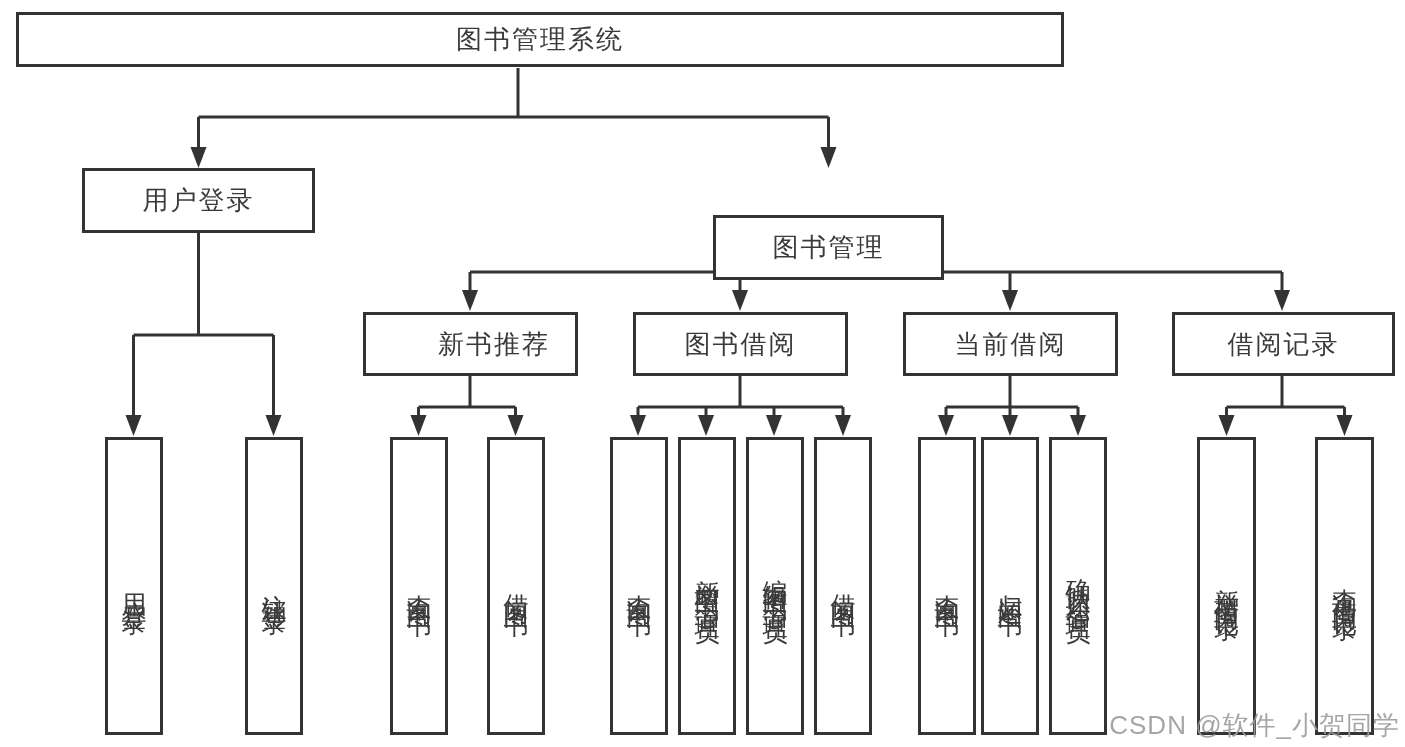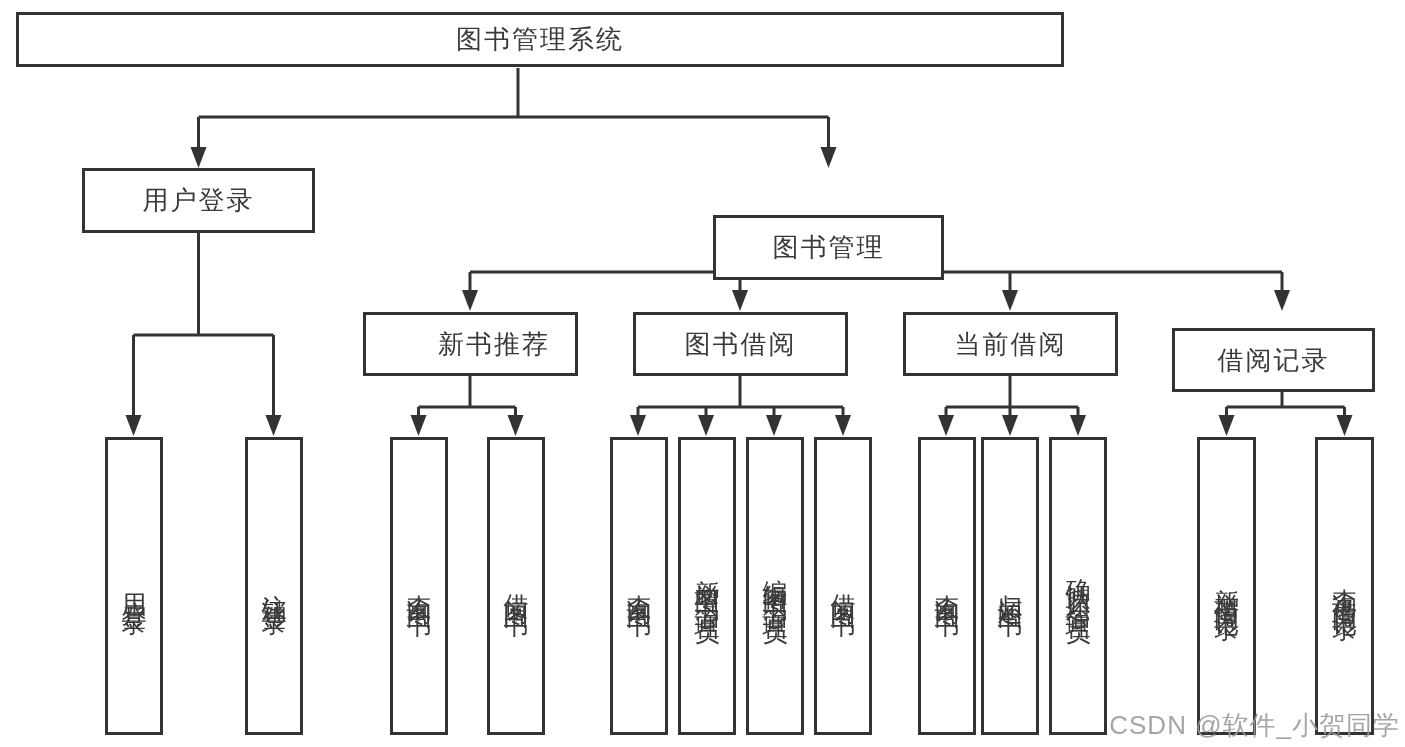--- a/index.html
+++ b/index.html
@@ -118,21 +118,21 @@
 
   <div class="box h" style="left:363px; top:312px; width:215px; height:64px;padding-left:47px;">
     <span>新书推荐</span>
   </div>
   <div class="box h" style="left:633px; top:312px; width:215px; height:64px;">
     <span>图书借阅</span>
   </div>
   <div class="box h" style="left:903px; top:312px; width:215px; height:64px;">
     <span>当前借阅</span>
   </div>
-  <div class="box h" style="left:1172px; top:328px; width:203px; height:64px;">
+  <div class="box h" style="left:1172px; top:312px; width:223px; height:64px;">
     <span>借阅记录</span>
   </div>
 
   <div class="box v" style="left:105px; top:437px; width:58px; height:298px;">
     <span>用户登录</span>
   </div>
   <div class="box v" style="left:245px; top:437px; width:58px; height:298px;">
     <span>注销登录</span>
   </div>
 

